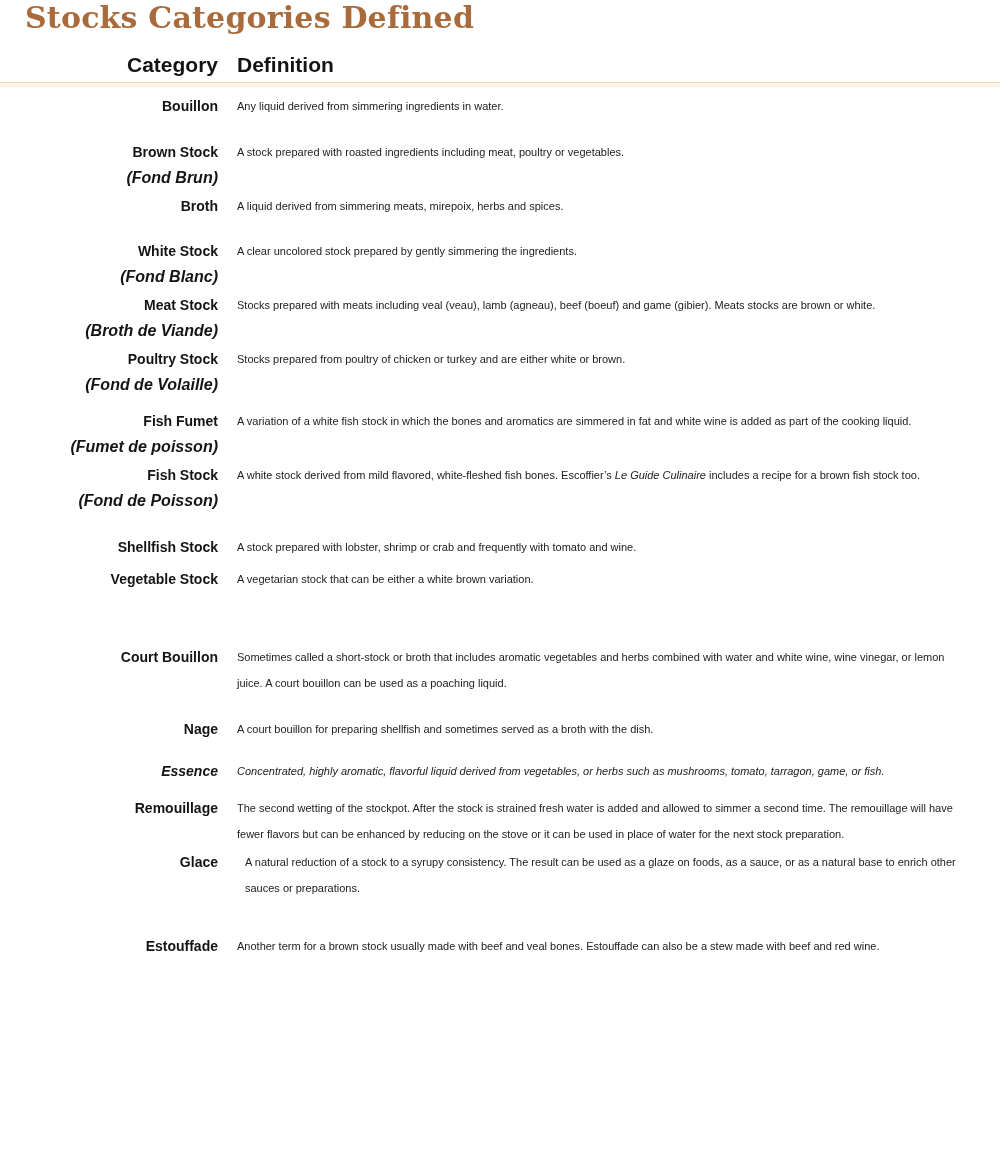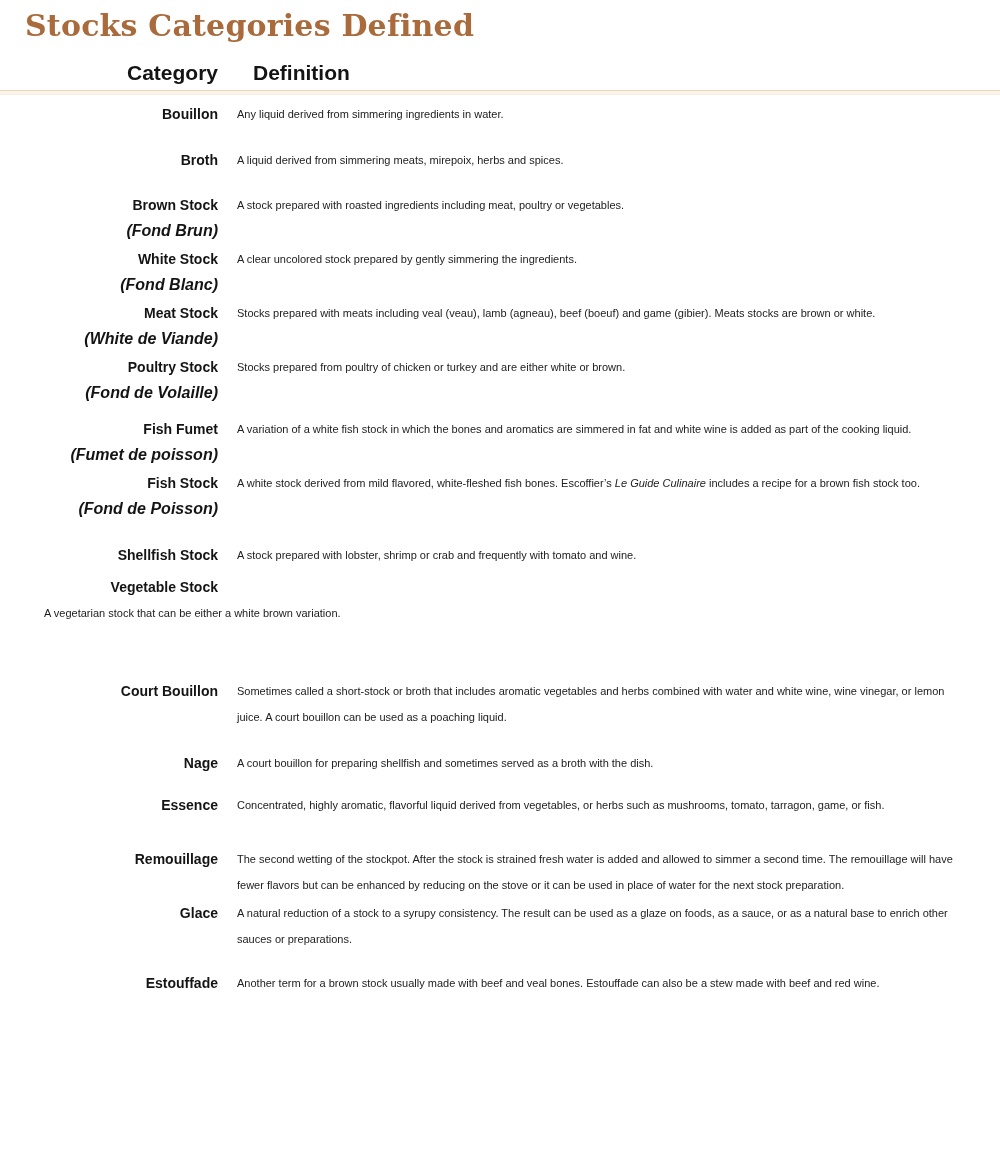--- a/index.html
+++ b/index.html
@@ -7,37 +7,36 @@
     padding: 0;
     background: #ffffff;
   }
   body {
     width: 1000px;
     font-family: "Liberation Sans", sans-serif;
     color: #1f1f1f;
     -webkit-font-smoothing: antialiased;
   }
   .page {
-    padding: 8px 15px 20px 25px;
+    padding: 0 15px 20px 25px;
     box-sizing: border-box;
     width: 1000px;
   }
   .doc-title {
     font-family: "DejaVu Serif", serif;
     font-weight: bold;
     font-size: 30px;
     line-height: 36px;
     color: #a96b3c;
     margin: 0 0 16px 0;
     letter-spacing: 0.2px;
   }
   .thead {
     display: flex;
     align-items: baseline;
-    gap: 16px;
   }
   .th {
     font-weight: bold;
     font-size: 21px;
     line-height: 26px;
     color: #141414;
   }
   .th-cat {
     width: 193px;
     text-align: right;
@@ -80,23 +79,23 @@
     margin-left: 19px;
     width: 728px;
     font-size: 11px;
     line-height: 26px;
     color: #212121;
   }
   .def em { font-style: italic; }
   
   .mb20 { margin-bottom: 20px; }
   .mb19 { margin-bottom: 19px; }
-  .mb18 { margin-bottom: 18px; }
+  .mb18 { margin-bottom: 32px; gap: 8px; }
   .mb16 { margin-bottom: 16px; }
-  .mb11 { margin-bottom: 28px; }
+  .mb11 { margin-bottom: 11px; font-style: italic; }
   .mb10 { margin-bottom: 10px; }
   .mb6  { margin-bottom: 6px; }
   .mb2  { margin-bottom: 2px; }
   .mb0  { margin-bottom: 0; }
 </style>
 </head>
 <body>
 
 <div class="page">
 
@@ -109,47 +108,47 @@
 
   <div class="divider"></div>
 
   <div class="row mb20">
     <div class="cat">
       <div class="catlabel">Bouillon</div>
     </div>
     <div class="def">Any liquid derived from simmering ingredients in water.</div>
   </div>
 
-  <div class="row mb19">
-    <div class="cat">
-      <div class="catlabel">Broth</div>
-    </div>
-    <div class="def">A liquid derived from simmering meats, mirepoix, herbs and spices.</div>
-  </div>
-
   <div class="row mb2">
     <div class="cat">
       <div class="catlabel">Brown Stock</div>
       <div class="sublabel">(Fond Brun)</div>
     </div>
     <div class="def">A stock prepared with roasted ingredients including meat, poultry or vegetables.</div>
   </div>
 
+  <div class="row mb19">
+    <div class="cat">
+      <div class="catlabel">Broth</div>
+    </div>
+    <div class="def">A liquid derived from simmering meats, mirepoix, herbs and spices.</div>
+  </div>
+
   <div class="row mb2">
     <div class="cat">
       <div class="catlabel">White Stock</div>
       <div class="sublabel">(Fond Blanc)</div>
     </div>
     <div class="def">A clear uncolored stock prepared by gently simmering the ingredients.</div>
   </div>
 
   <div class="row mb2">
     <div class="cat">
       <div class="catlabel">Meat Stock</div>
-      <div class="sublabel">(White de Viande)</div>
+      <div class="sublabel">(Broth de Viande)</div>
     </div>
     <div class="def">Stocks prepared with meats including veal (veau), lamb (agneau), beef (boeuf) and game (gibier). Meats stocks are brown or white.</div>
   </div>
 
   <div class="row mb10">
     <div class="cat">
       <div class="catlabel">Poultry Stock</div>
       <div class="sublabel">(Fond de Volaille)</div>
     </div>
     <div class="def">Stocks prepared from poultry of chicken or turkey and are either white or brown.</div>
@@ -171,21 +170,21 @@
     <div class="def"><span>A white stock derived from mild flavored, white-fleshed fish bones. Escoffier’s </span><em>Le Guide Culinaire</em><span> includes a recipe for a brown fish stock too.</span></div>
   </div>
 
   <div class="row mb6">
     <div class="cat">
       <div class="catlabel">Shellfish Stock</div>
     </div>
     <div class="def">A stock prepared with lobster, shrimp or crab and frequently with tomato and wine.</div>
   </div>
 
-  <div class="row" style="margin-bottom:52px;flex-direction:column;">
+  <div class="row" style="margin-bottom:52px;">
     <div class="cat">
       <div class="catlabel">Vegetable Stock</div>
     </div>
     <div class="def">A vegetarian stock that can be either a white brown variation.</div>
   </div>
 
   <div class="row mb20">
     <div class="cat">
       <div class="catlabel">Court Bouillon</div>
     </div>

